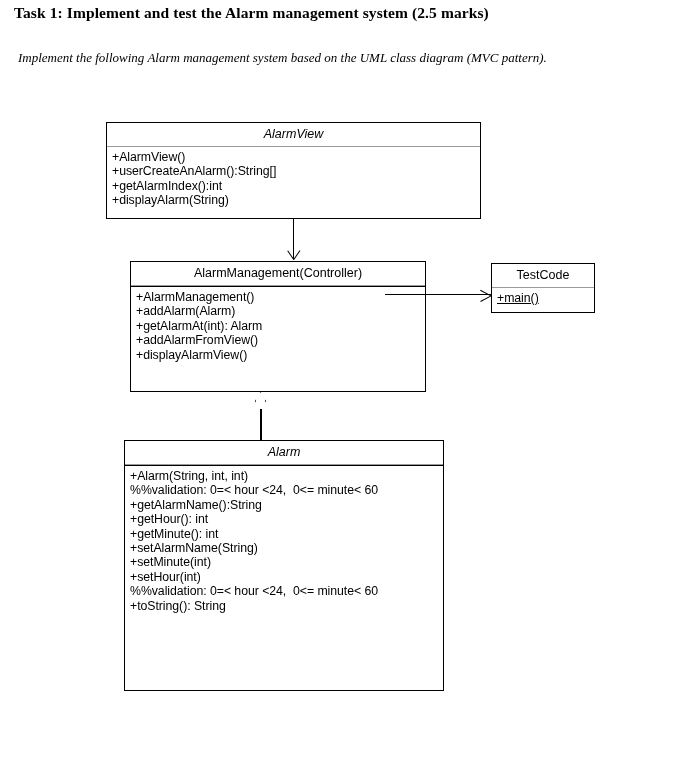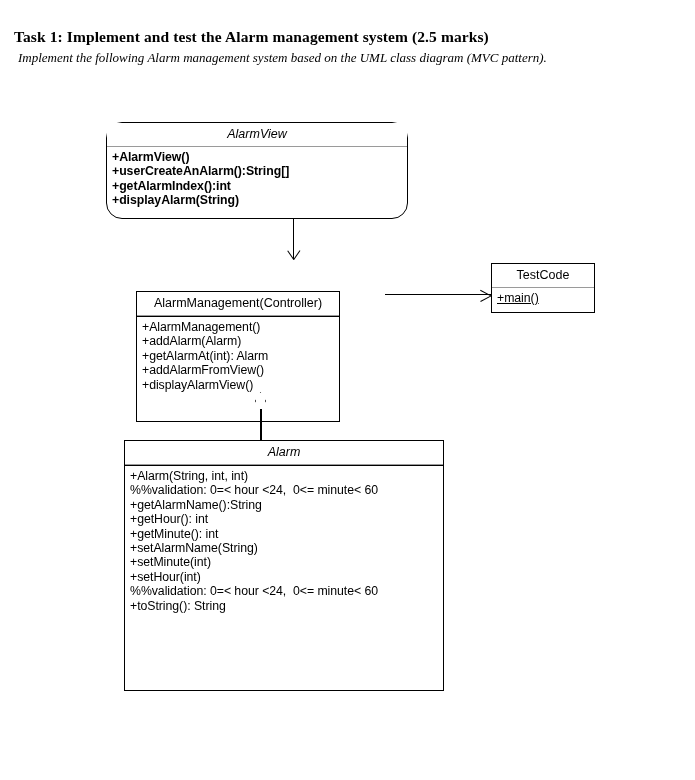--- a/index.html
+++ b/index.html
@@ -13,21 +13,21 @@
     position: relative;
     font-family: "Liberation Sans", sans-serif;
     color: #000000;
     overflow: hidden;
   }
 
   
   #task-heading {
     position: absolute;
     left: 14px;
-    top: 28px;
+    top: 4px;
     width: 670px;
     font-family: "Liberation Serif", serif;
     font-weight: bold;
     font-size: 15.5px;
     letter-spacing: 0.1px;
     white-space: nowrap;
   }
   #intro-paragraph {
     position: absolute;
     left: 18px;
@@ -138,34 +138,34 @@
 </style>
 </head>
 <body>
 
 <div id="task-heading">Task 1: Implement and test the Alarm management system (2.5 marks)</div>
 
 <div id="intro-paragraph">
   <span class="line">Implement the following Alarm management system based on the UML class diagram (MVC pattern).</span>
 </div>
 
-<div class="uml-class" id="class-alarm-view" style="left:106px; top:122px; width:302px; height:97px;border-radius:16px;">
+<div class="uml-class" id="class-alarm-view" style="left:106px; top:122px; width:375px; height:97px;">
   <div class="uml-title italic">AlarmView</div>
-  <div class="compartment first-comp" style="flex:1 1 auto;font-weight:bold;">
+  <div class="compartment first-comp" style="flex:1 1 auto;">
     <div class="member">+AlarmView()</div>
     <div class="member">+userCreateAnAlarm():String[]</div>
     <div class="member">+getAlarmIndex():int</div>
     <div class="member">+displayAlarm(String)</div>
   </div>
 </div>
 
 <div class="conn-line conn-v" id="conn-view-controller" style="left:293px; top:219px; height:40px;"></div>
 <div class="arrow-open-down" style="left:293.7px; top:259px;"></div>
 
-<div class="uml-class" id="class-alarm-management" style="left:136px; top:261px; width:204px; height:131px;margin-top:30px;">
+<div class="uml-class" id="class-alarm-management" style="left:130px; top:261px; width:296px; height:131px;">
   <div class="uml-title">AlarmManagement(Controller)</div>
   <div class="compartment" style="flex:1 1 auto;">
     <div class="member">+AlarmManagement()</div>
     <div class="member">+addAlarm(Alarm)</div>
     <div class="member">+getAlarmAt(int): Alarm</div>
     <div class="member">+addAlarmFromView()</div>
     <div class="member">+displayAlarmView()</div>
   </div>
 </div>
 

